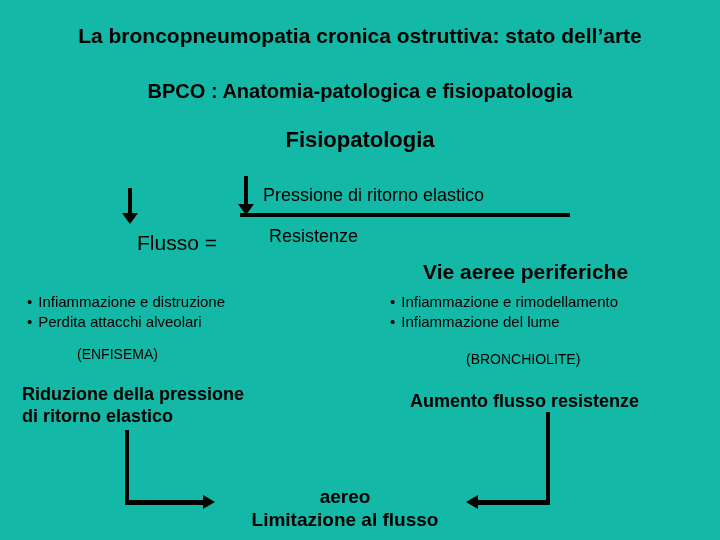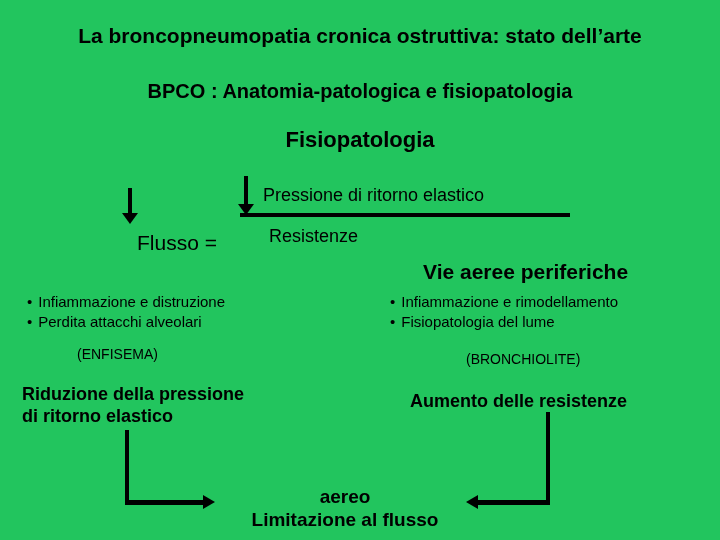--- a/index.html
+++ b/index.html
@@ -1,20 +1,20 @@
 <!DOCTYPE html>
 <html><head>
 <meta charset="utf-8">
 <style>
   html,body { margin:0; padding:0; }
   body { background:#ffffff; }
   .slide {
     position:relative;
     width:720px; height:540px;
-    background:#22c55e;
+    background:#14b8a6;
     color:#000000;
     font-family:"Liberation Sans", sans-serif;
     overflow:hidden;
   }
   .abs { position:absolute; }
   .centered { left:0; right:0; text-align:center; }
   .title    { top:24px;  font-size:21px; font-weight:bold; }
   .subtitle { top:80px;  font-size:20px; font-weight:bold; }
   .section  { top:127px; font-size:22px; font-weight:bold; }
 
@@ -118,27 +118,27 @@
   <div class="abs outcome outcome-left">
     <div>Riduzione della pressione</div>
     <div>di ritorno elastico</div>
   </div>
 
   <ul class="abs bullets bullets-right">
     <li>
       <span class="marker">•</span><span>Infiammazione e rimodellamento</span>
     </li>
     <li>
-      <span class="marker">•</span><span>Fisiopatologia del lume</span>
+      <span class="marker">•</span><span>Infiammazione del lume</span>
     </li>
   </ul>
 
   <div class="abs tag tag-right">(BRONCHIOLITE)</div>
 
-  <div class="abs outcome outcome-right">Aumento delle resistenze</div>
+  <div class="abs outcome outcome-right">Aumento flusso resistenze</div>
 
   <div class="abs line elbow-left-v"></div>
   <div class="abs line elbow-left-h"></div>
   <div class="abs elbow-left-head"></div>
 
   <div class="abs line elbow-right-v"></div>
   <div class="abs line elbow-right-h"></div>
   <div class="abs elbow-right-head"></div>
 
   <div class="abs conclusion">

